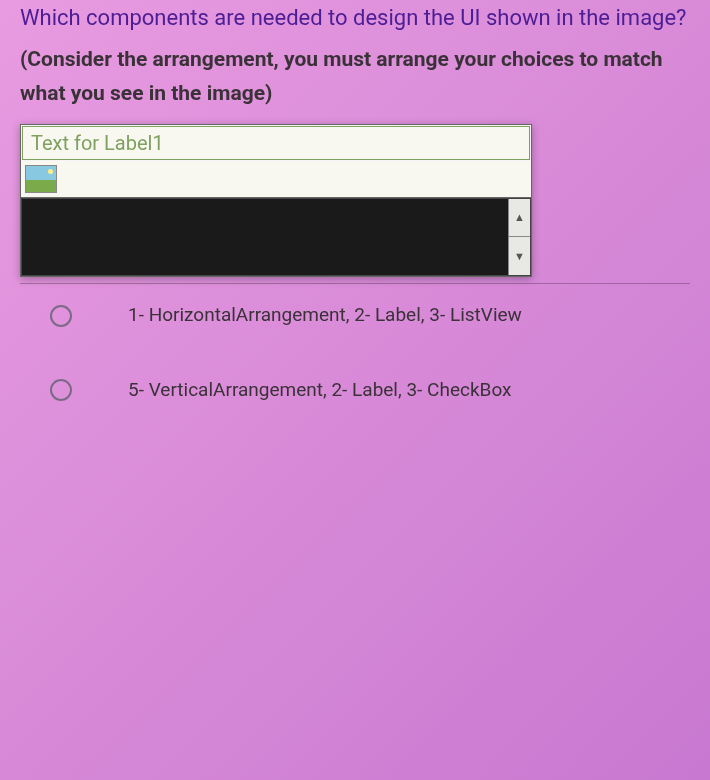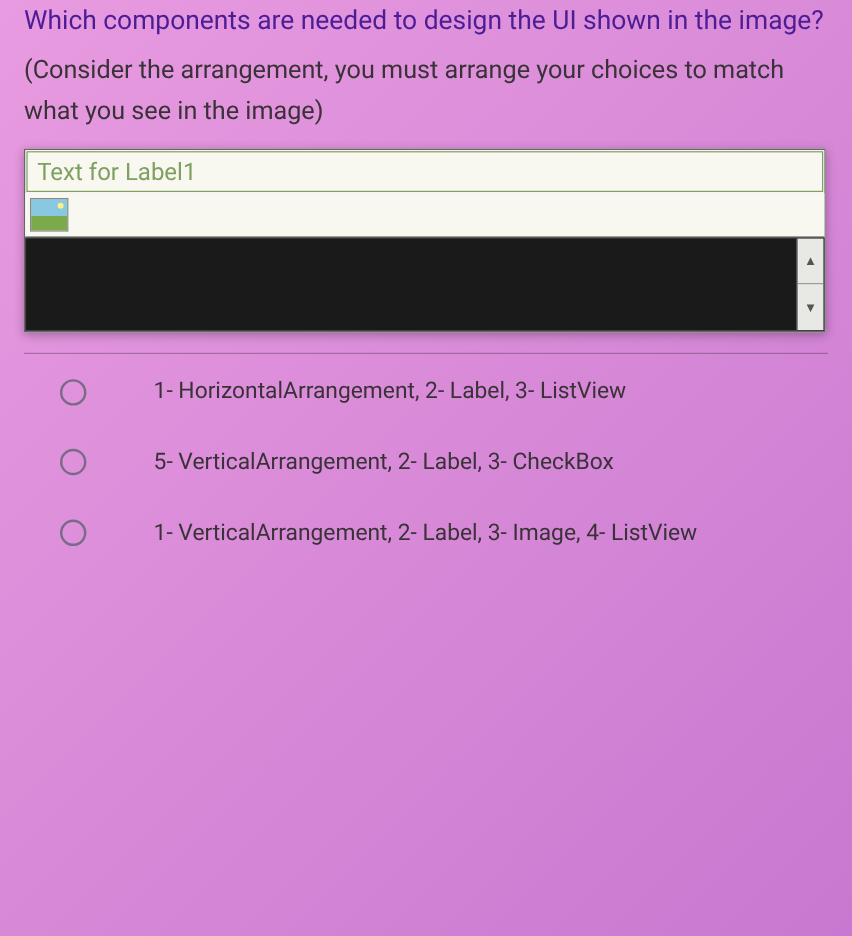--- a/index.html
+++ b/index.html
@@ -23,27 +23,28 @@
       font-size: 22px;
       color: #4c1d95;
       line-height: 1.6;
       margin-bottom: 8px;
     }
     .question-sub {
       font-size: 21px;
       color: #3a3238;
       line-height: 1.6;
       margin-bottom: 14px;
+      font-weight: bold;
     }
     .ui-preview {
-      width: 668px;
+      width: 512px;
       background: #f5f5f5;
       border: 1px solid #666;
       box-shadow: 0 2px 8px rgba(0,0,0,0.3);
-      margin-bottom: 17px;
+      margin-bottom: 6px;
     }
     .ui-label {
       font-size: 20px;
       color: #7fa060;
       padding: 4px 8px;
       border: 1px solid #7fa060;
       background: #f8f8f0;
       margin: 1px;
     }
     .ui-image-row {
@@ -104,21 +105,21 @@
     }
     .divider {
       height: 1px;
       background: rgba(60,40,60,0.35);
       margin: 6px 0 18px 0;
       width: 100%;
     }
     .options {
       display: flex;
       flex-direction: column;
-      gap: 32px;
+      gap: 48px;
       padding-left: 30px;
     }
     .option-row {
       display: flex;
       align-items: center;
       gap: 56px;
     }
     .radio {
       width: 22px;
       height: 22px;
@@ -159,17 +160,13 @@
 
 <div class="options">
   <div class="option-row">
     <div class="radio"></div>
     <div class="option-label">1- HorizontalArrangement, 2- Label, 3- ListView</div>
   </div>
   <div class="option-row">
     <div class="radio"></div>
     <div class="option-label">5- VerticalArrangement, 2- Label, 3- CheckBox</div>
   </div>
-  <div class="option-row">
-    <div class="radio"></div>
-    <div class="option-label">1- VerticalArrangement, 2- Label, 3- Image, 4- ListView</div>
-  </div>
 </div>
 
 </body></html>

